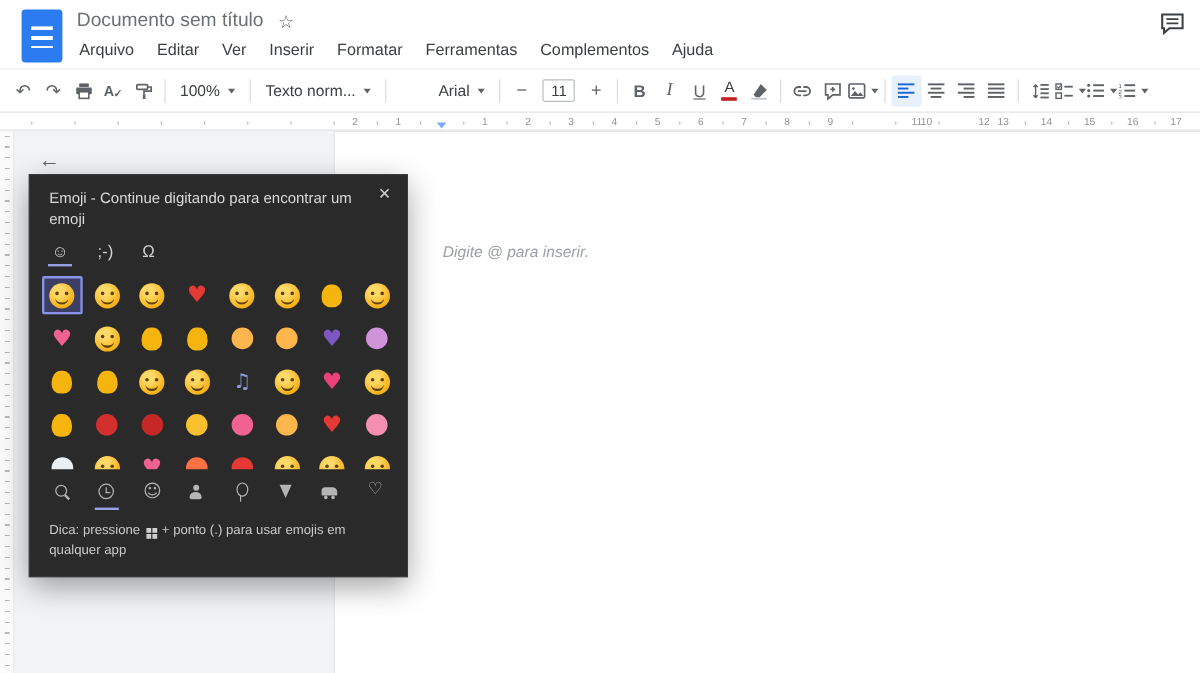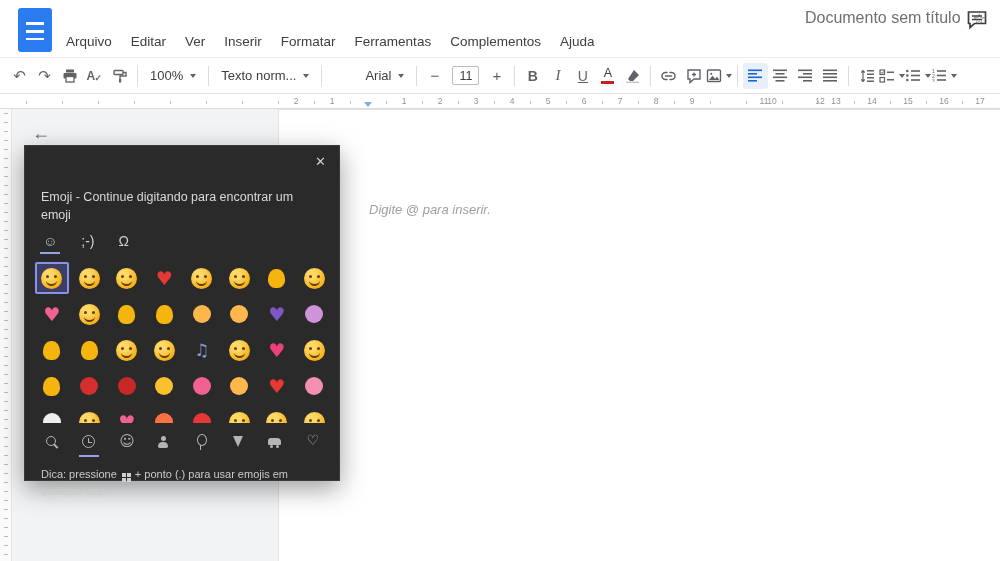--- a/index.html
+++ b/index.html
@@ -9,21 +9,21 @@
     font-family:"Liberation Sans", sans-serif; background:#fff;
   }
   button { background:none; border:none; padding:0; margin:0; font:inherit; color:inherit; }
 
   
   .header { height:57px; padding:6px 14px 0 14px; display:flex; align-items:flex-start; position:relative; }
   .logo { width:34px; height:44px; margin:2px 12px 0 4px; background:#2b7cf0; border-radius:3px; position:relative; flex:none; }
   .logo::after { content:""; position:absolute; left:8px; top:14px; width:18px; height:18px;
     background:repeating-linear-gradient(#fff 0 3px, transparent 3px 8px); }
   .head-mid { flex:1; min-width:0; }
-  .title-row { display:flex; align-items:center; gap:12px; height:24px;justify-content:flex-end; }
+  .title-row { display:flex; align-items:center; gap:12px; height:24px; }
   .doc-title { font-size:16px; color:#6b7075; }
   .star { color:#5f6368; font-size:15px; line-height:1; }
   .menu-bar { display:flex; gap:15px; margin-top:3px; font-size:13.5px; color:#3c4043; }
   .menu-item { padding:1px 2px; white-space:nowrap; }
   .head-right { position:absolute; right:12px; top:10px; }
 
   
   .toolbar { height:37px; border-top:1px solid #ededed; border-bottom:1px solid #e0e0e0;
     display:flex; align-items:center; padding:0 7px; }
   .tbtn { height:26px; min-width:25px; display:flex; align-items:center; justify-content:center;
@@ -58,21 +58,21 @@
   .vruler::after { content:""; position:absolute; left:4px; top:4px; bottom:4px; width:4px;
     background:repeating-linear-gradient(to bottom, #b9b9b9 0 1px, transparent 1px 9px); }
   .page { position:absolute; left:278px; top:0; width:756px; height:470px; background:#fff;
     border:1px solid #e3e3e3; }
   .placeholder { position:absolute; left:90px; top:92px; font-size:13px; font-style:italic; color:#9aa0a6; }
   .back-arrow { position:absolute; left:32px; top:14px; font-size:18px; color:#5f6368; }
 
   
   .ep { position:absolute; left:24px; top:36px; width:316px; height:336px; background:#2a2a2a;
     border:1px solid #3a3a3a; box-shadow:0 8px 24px rgba(0,0,0,.38); z-index:5; color:#dfdfdf; }
-  .ep-title { padding:10px 36px 2px 16px; font-size:12.5px; line-height:1.45; color:#d9d9d9;margin-top:32px; }
+  .ep-title { padding:10px 36px 2px 16px; font-size:12.5px; line-height:1.45; color:#d9d9d9; }
   .ep-close { position:absolute; top:8px; right:13px; font-size:13px; color:#cfcfcf; }
   .ep-tabs { display:flex; gap:24px; padding:5px 0 0 18px; align-items:flex-end; height:28px; }
   .ep-tab { font-size:14px; color:#d0d0d0; position:relative; padding-bottom:5px; }
   .ep-tab.sel::after { content:""; position:absolute; left:-3px; right:-3px; bottom:0; height:2px; background:#9aa0e5; }
   .ep-grid { margin:6px 8px 0 8px; width:300px; height:163px; overflow:hidden; display:grid;
     grid-template-columns:repeat(8, 37.5px); grid-auto-rows:36px; justify-items:center; align-items:center; }
   .ecell { width:34px; height:32px; display:flex; align-items:center; justify-content:center; border-radius:2px; }
   .ecell.sel { background:#3c3f63; box-shadow:inset 0 0 0 2px #8a91e8; }
   .e-face { width:21px; height:21px; border-radius:50%; position:relative;
     background:radial-gradient(circle at 38% 32%, #ffd968 20%, #f7b219 70%, #ef9f07); }

